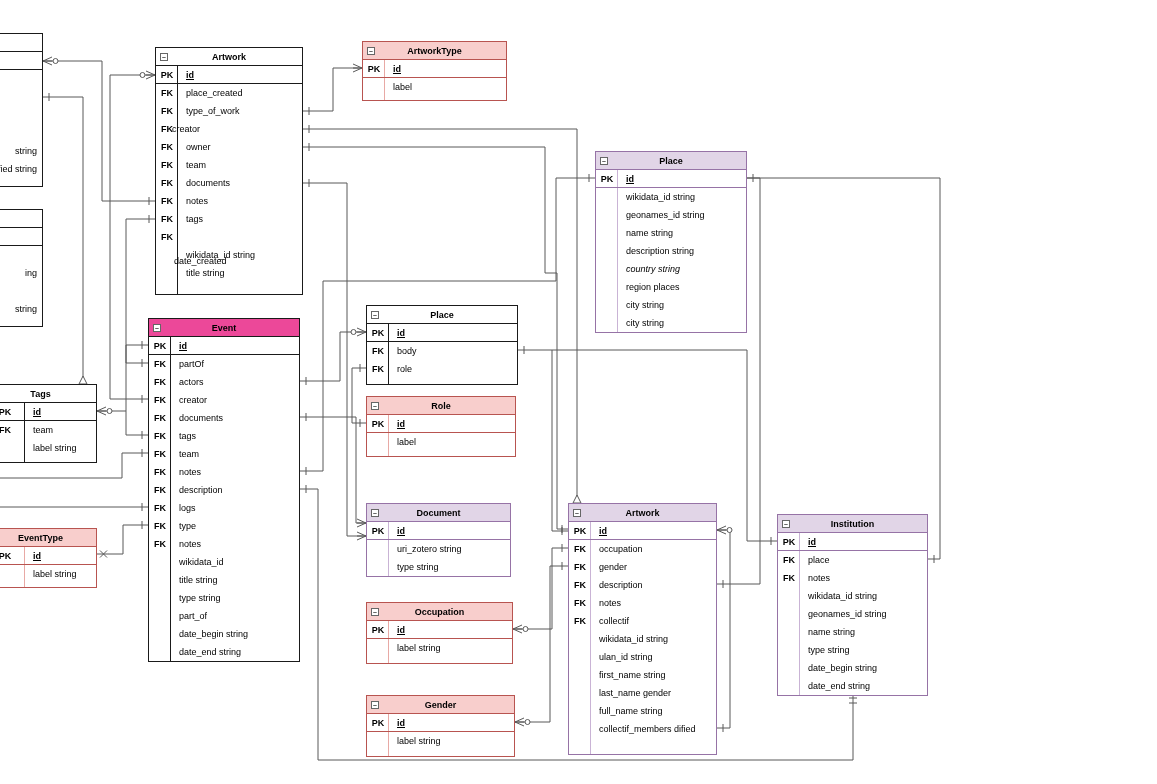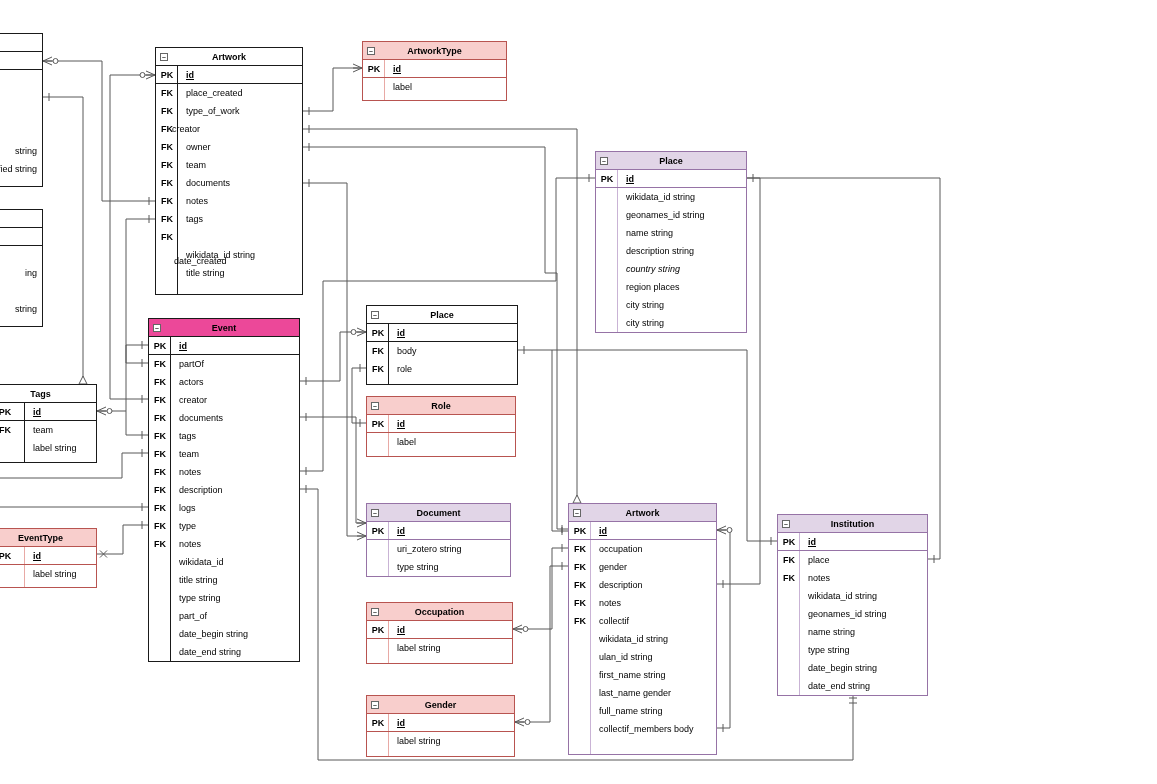--- a/index.html
+++ b/index.html
@@ -467,21 +467,21 @@
           <div class="er-row">
             <span class="er-field" style="left: 30px;">first_name string</span>
           </div>
           <div class="er-row">
             <span class="er-field" style="left: 30px;">last_name gender</span>
           </div>
           <div class="er-row">
             <span class="er-field" style="left: 30px;">full_name string</span>
           </div>
           <div class="er-row">
-            <span class="er-field" style="left: 30px;">collectif_members body</span>
+            <span class="er-field" style="left: 30px;">collectif_members dified</span>
           </div>
         </div>
       </div>
       <div class="er-table" style="left: 777px; top: 514px; width: 151px; border: 1px solid rgb(150, 115, 166);">
         <div class="er-title" style="background: rgb(225, 213, 231); border-bottom: 1px solid rgb(150, 115, 166);"><span class="er-collapse">–</span><span>Institution</span></div>
         <div class="er-body" style="height: 162px;">
           <div style="position: absolute; left: 0px; top: 0px; width: 22px; height: 162px; border-right: 1px solid rgb(201, 179, 213); box-sizing: border-box;"></div>
           <div class="er-row" style="border-bottom: 1px solid rgb(150, 115, 166);">
             <span class="er-key" style="width: 22px;">PK</span>
             <span class="er-field pk" style="left: 30px;">id</span>

